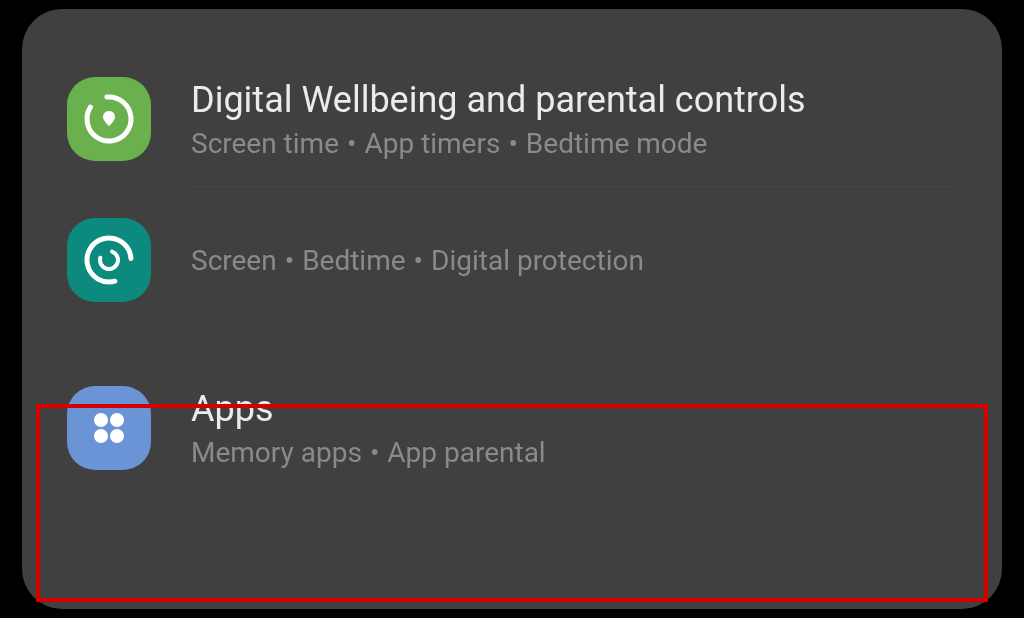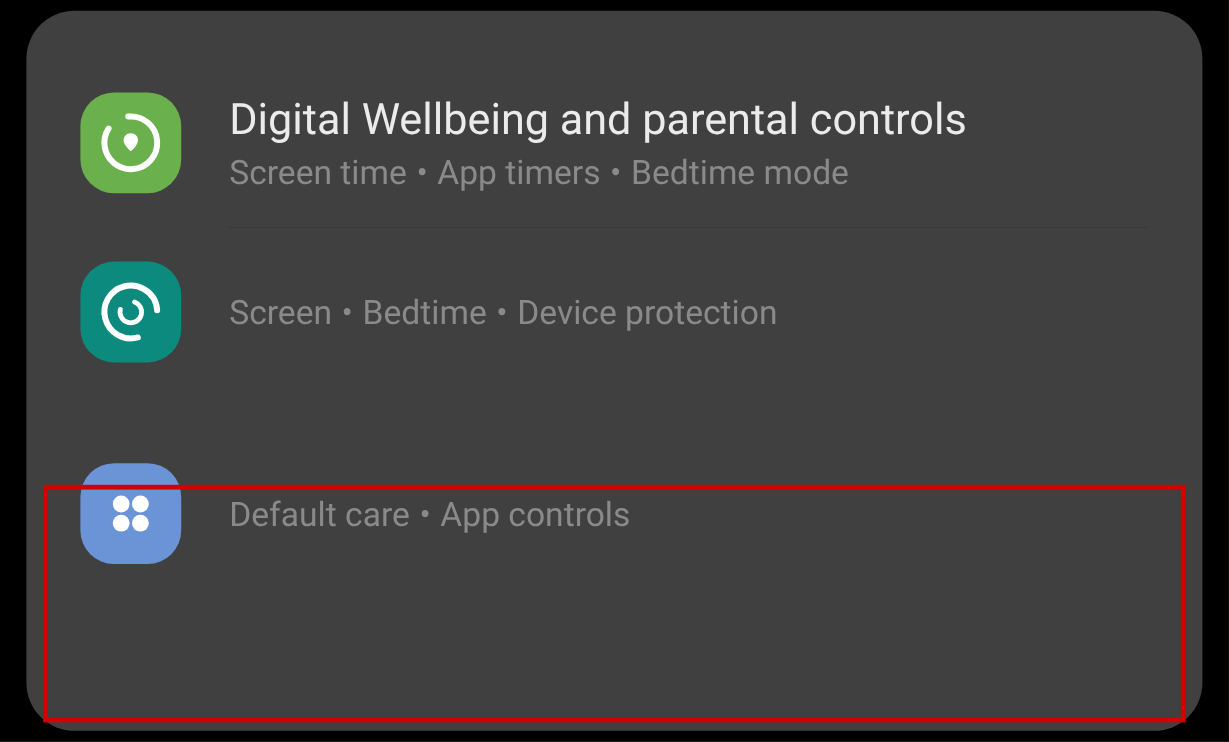--- a/index.html
+++ b/index.html
@@ -107,35 +107,36 @@
   <div class="settings-item">
     <div class="icon-container icon-teal">
       <svg width="56" height="56" viewBox="0 0 56 56">
         <circle cx="28" cy="28" r="22" fill="none" stroke="#fff" stroke-width="5" stroke-dasharray="90 30" stroke-linecap="round" transform="rotate(120 28 28)"></circle>
         <circle cx="28" cy="28" r="9" fill="none" stroke="#fff" stroke-width="4" stroke-dasharray="35 15" stroke-linecap="round" transform="rotate(-30 28 28)"></circle>
         <polygon points="33,19 37,23 31,22" fill="#fff"></polygon>
       </svg>
     </div>
     <div class="item-content">
       <div class="item-subtitle">
-        <span>Screen</span><span class="dot-sep">•</span><span>Bedtime</span><span class="dot-sep">•</span><span>Device protection</span>
+        <span>Screen</span><span class="dot-sep">•</span><span>Bedtime</span><span class="dot-sep">•</span><span>Digital protection</span>
       </div>
     </div>
   </div>
 
   <div class="settings-item" style="margin-top: 28px;">
     <div class="icon-container icon-blue">
       <svg width="56" height="56" viewBox="0 0 56 56">
         <circle cx="20" cy="20" r="7" fill="#fff"></circle>
         <circle cx="36" cy="20" r="7" fill="#fff"></circle>
         <circle cx="20" cy="36" r="7" fill="#fff"></circle>
         <circle cx="36" cy="36" r="7" fill="#fff"></circle>
       </svg>
     </div>
     <div class="item-content">
+      <div class="item-title">Apps</div>
       <div class="item-subtitle">
-        <span>Default care</span><span class="dot-sep">•</span><span>App controls</span>
+        <span>Memory apps</span><span class="dot-sep">•</span><span>App parental</span>
       </div>
     </div>
   </div>
 
   <div class="highlight-box"></div>
 </div>
 
 </body></html>

